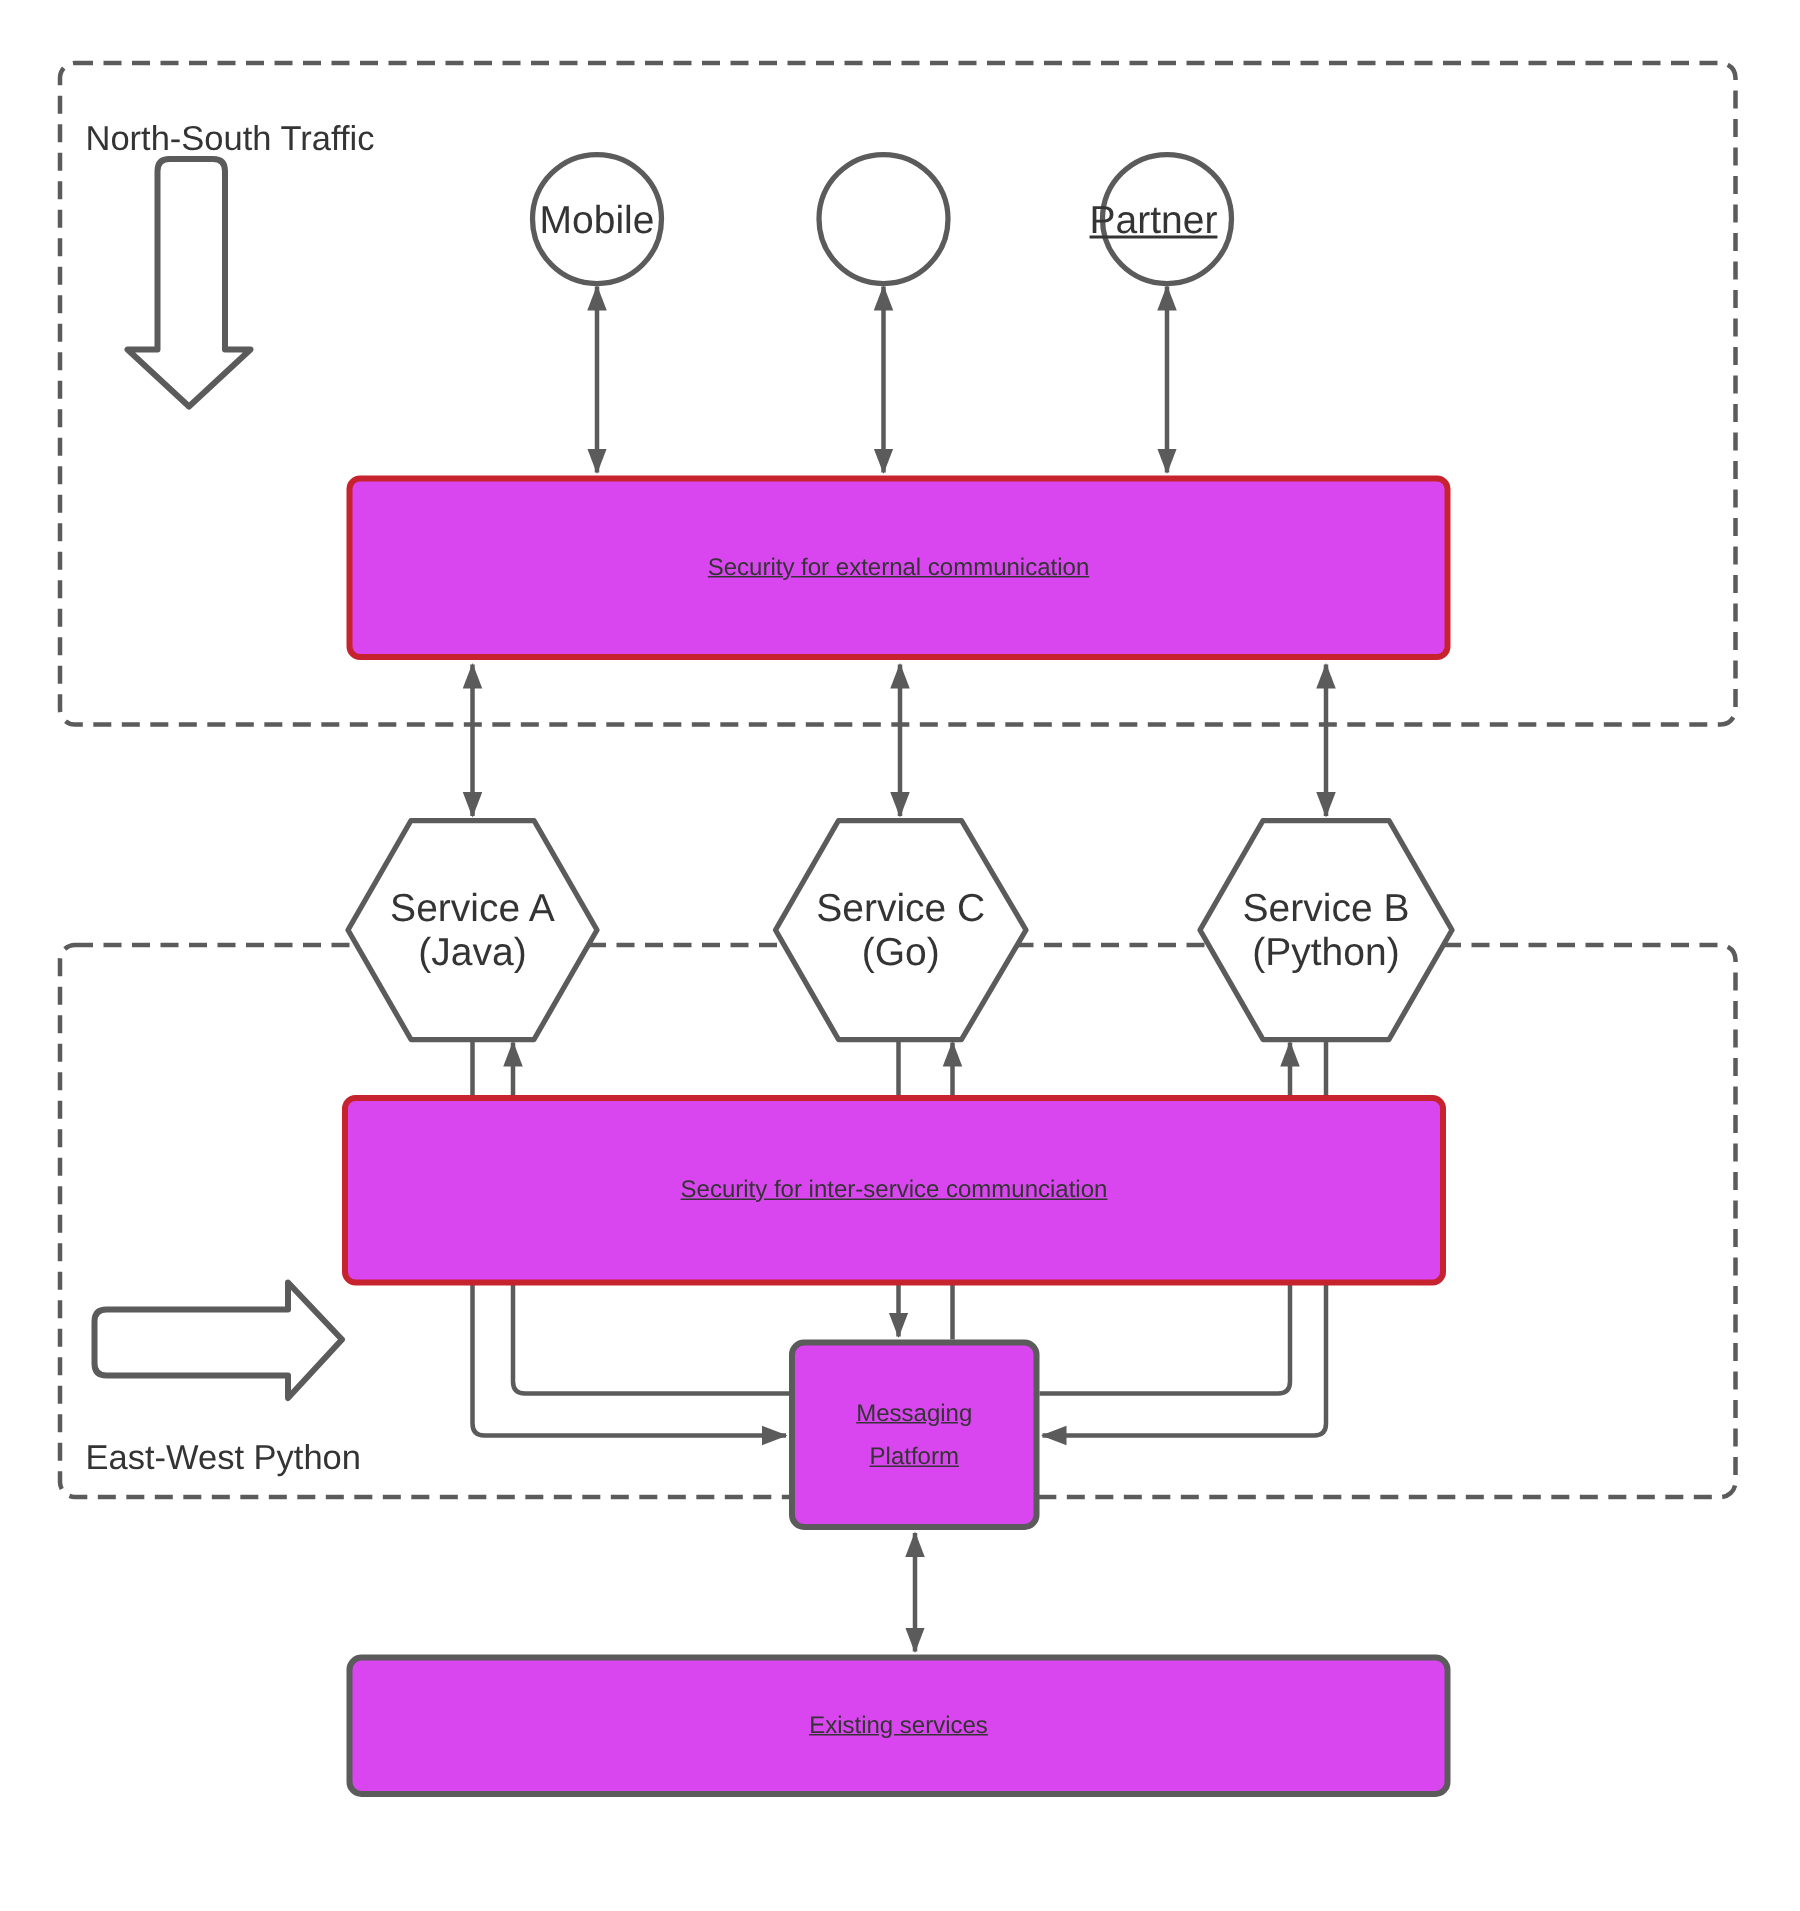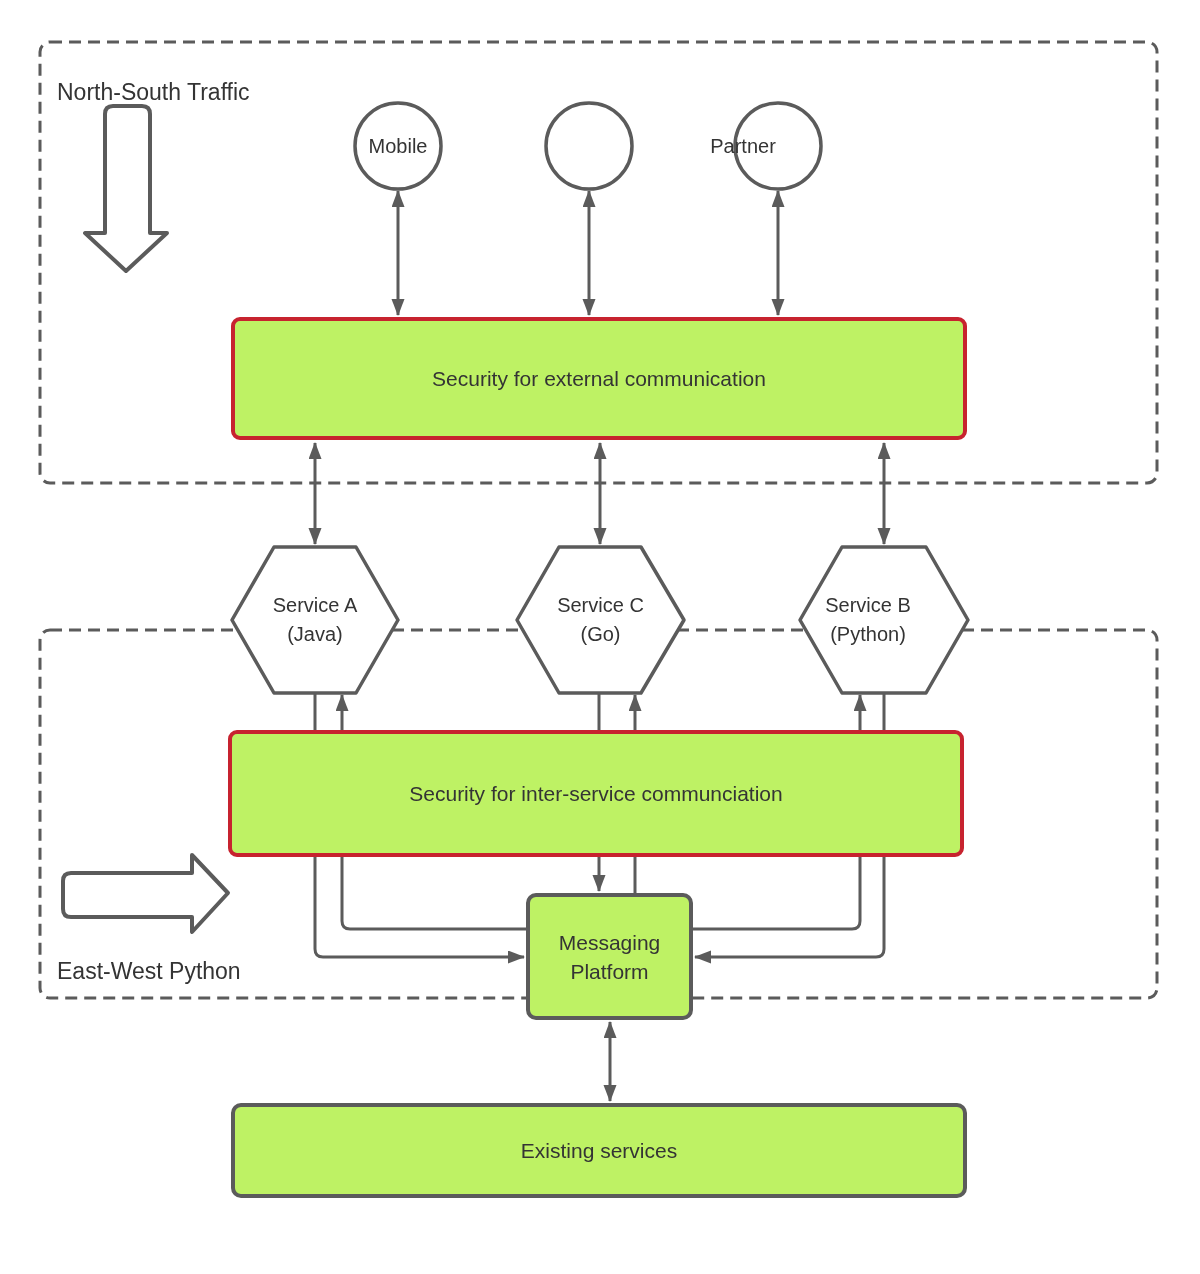--- a/index.html
+++ b/index.html
@@ -47,29 +47,30 @@
   .blockarrow{
     stroke:var(--line);
     stroke-width:4;
     fill:#fff;
     stroke-linejoin:round;
   }
   .arrowhead{fill:var(--line);}
   
   .box{
     position:absolute;
-    background:#bef264;
+    background:#d946ef;
     display:flex;
     flex-direction:column;
     align-items:center;
     justify-content:center;
     text-align:center;
-    font-size:21px;
+    font-size:16px;
     line-height:29px;
     color:var(--text);
+    text-decoration:underline;
   }
   .security-box{
     border:4px solid var(--security_border);
     border-radius:9px;
   }
   .gray-box{
     border:4px solid var(--line);
     border-radius:10px;
     text-align:right;
   }
@@ -79,21 +80,21 @@
     color:var(--text);
     white-space:nowrap;
   }
   .shape-label{
     position:absolute;
     display:flex;
     flex-direction:column;
     align-items:center;
     justify-content:center;
     text-align:center;
-    font-size:20px;
+    font-size:26px;
     line-height:29px;
     color:var(--text);
     pointer-events:none;
   }
 </style>
 </head>
 <body>
 
 <div class="canvas">
 
@@ -133,38 +134,38 @@
     <path class="connector" marker-end="url(#ah)" d="M884,694 L884,949 Q884,957 876,957 L695,957"></path>
     <path class="connector" marker-end="url(#ah)" d="M693,929 L852,929 Q860,929 860,921 L860,695"></path>
 
     <path class="connector" marker-start="url(#ah)" marker-end="url(#ah)" d="M610,1022 L610,1101"></path>
   </svg>
 
   <div class="region-label" style="left:57px;top:55px;margin-top:24px;">North-South Traffic</div>
   <div class="region-label" style="left:57px;top:958px;">East-West Python</div>
 
   <div class="shape-label" style="left:355px;top:103px;width:86px;height:86px;">Mobile</div>
-  <div class="shape-label" style="left:700px;top:103px;width:86px;height:86px;">Partner</div>
+  <div class="shape-label" style="left:726px;top:103px;width:86px;height:86px;text-decoration:underline;">Partner</div>
 
   <div class="box security-box" style="left:231px;top:317px;width:736px;height:123px;">
     <span>Security for external communication</span>
   </div>
   <div class="box security-box" style="left:228px;top:730px;width:736px;height:127px;">
     <span>Security for inter-service communciation</span>
   </div>
 
   <div class="shape-label" style="left:232px;top:575px;width:166px;height:90px;">
     <span>Service A</span>
     <span>(Java)</span>
   </div>
   <div class="shape-label" style="left:517px;top:575px;width:167px;height:90px;">
     <span>Service C</span>
     <span>(Go)</span>
   </div>
-  <div class="shape-label" style="left:784px;top:575px;width:168px;height:90px;">
+  <div class="shape-label" style="left:800px;top:575px;width:168px;height:90px;">
     <span>Service B</span>
     <span>(Python)</span>
   </div>
 
   <div class="box gray-box" style="left:526px;top:893px;width:167px;height:127px;">
     <span>Messaging</span>
     <span>Platform</span>
   </div>
 
   <div class="box gray-box" style="left:231px;top:1103px;width:736px;height:95px;">

